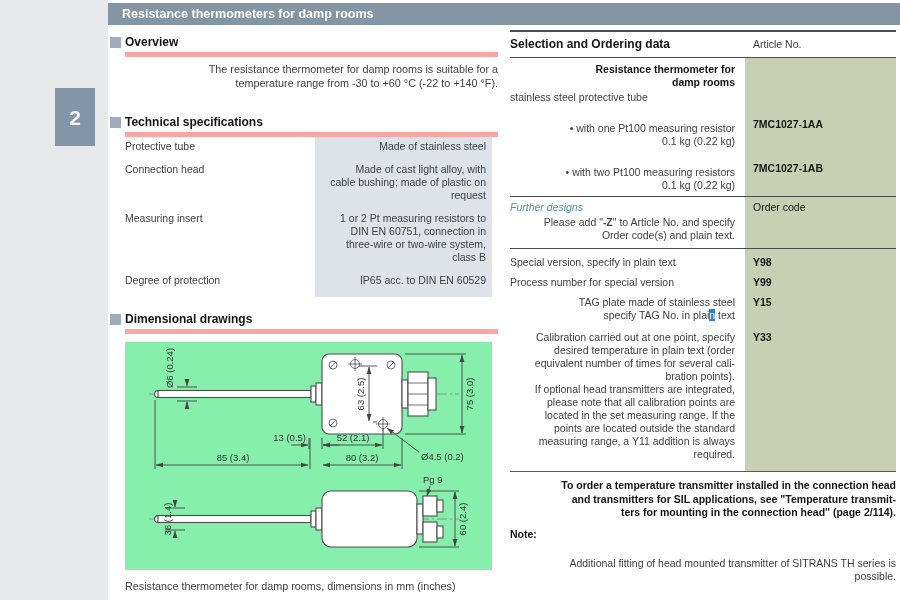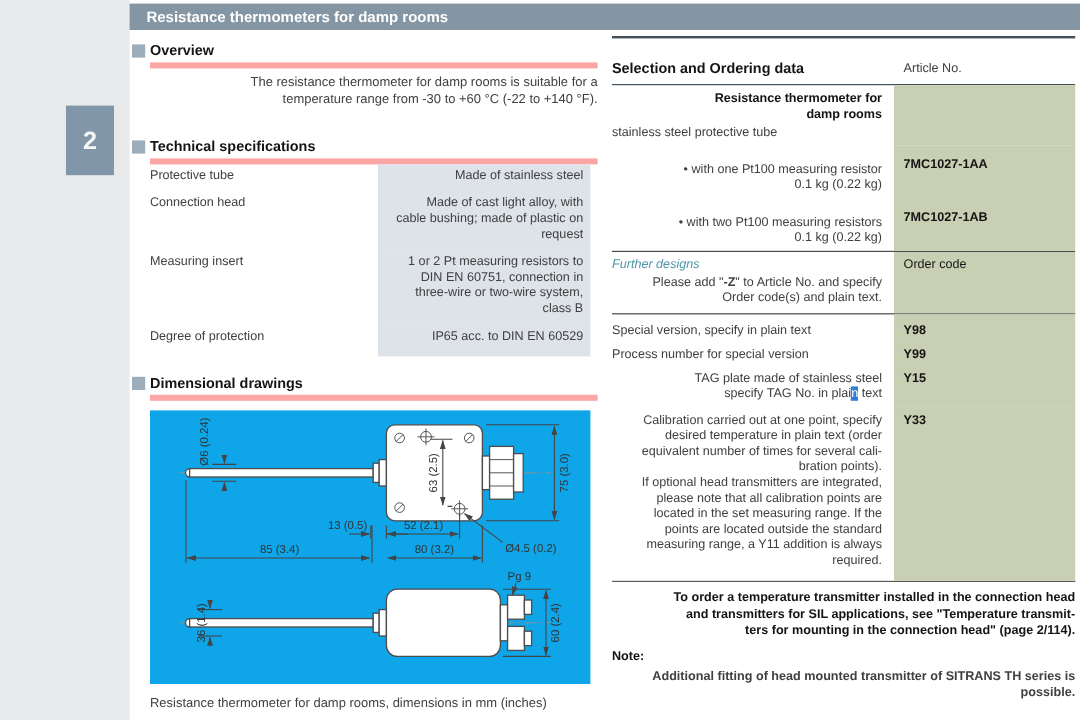--- a/index.html
+++ b/index.html
@@ -19,29 +19,29 @@
   .sec-title{flex:1;margin-left:4px;font-size:12px;font-weight:bold;color:#141414;
              border-bottom:5px solid #fca5a5;padding-bottom:3px;}
   .para{margin:6px 0 0 15px;font-size:10.8px;line-height:13.5px;color:#404040;}
   
   .tech-table{margin:0 0 0 15px;}
   .trow{display:flex;}
   .tlabel{width:190px;padding:3px 4px 7px 0;box-sizing:border-box;color:#404040;}
   .tvalue{width:177px;background:#dde3e8;padding:3px 6px 7px 6px;box-sizing:border-box;color:#404040;}
   .trow:last-child .tvalue{padding-bottom:10px;}
   
-  .dim-panel{margin:8px 0 0 15px;width:367px;height:228px;background:#0ea5e9;}
+  .dim-panel{margin:8px 0 0 15px;width:367px;height:228px;background:#86efac;}
   .caption{margin:10px 0 0 15px;font-size:10.8px;color:#404040;}
   svg .part{fill:#ffffff;stroke:#4d4d4d;stroke-width:1.1;}
   svg .thin{stroke:#4d4d4d;stroke-width:0.8;fill:none;}
   svg .dim{stroke:#444;stroke-width:0.9;fill:none;}
   svg .cl{stroke:#8a8f94;stroke-width:0.9;stroke-dasharray:10 3 2 3;fill:none;}
   svg text{font-family:"Liberation Sans",sans-serif;font-size:9.5px;fill:#333;}
   
-  .sel-head{display:flex;border-top:2px solid #41505a;border-bottom:1px solid #41505a;padding:19px 0 6px;}
+  .sel-head{display:flex;border-top:2px solid #41505a;border-bottom:1px solid #41505a;padding:6px 0 6px;}
   .sel-title{width:243px;font-size:12px;font-weight:bold;color:#141414;box-sizing:border-box;}
   .sel-artcol{color:#404040;}
   .sel-body{border-bottom:1px solid #5a5a5a;}
   .rrow{display:flex;}
   .rleft{width:235px;box-sizing:border-box;padding-right:10px;color:#404040;}
   .rright{width:151px;background:#c8cfb2;box-sizing:border-box;padding-left:8px;color:#141414;}
   .rule-top{border-top:1px solid #4a4a4a;}
   .pname{font-weight:bold;color:#141414;padding-top:5px;}
   .psub{padding:2px 0 4px;}
   .vtext{padding:3px 0 4px 8px;text-indent:-8px;margin-top:11px;}
@@ -51,21 +51,21 @@
   .ocode{padding-top:4px;}
   .ycode{font-weight:bold;}
   .yrow1 > div{padding-top:7px;padding-bottom:3px;}
   .yrow2 > div{padding-top:4px;padding-bottom:3px;}
   .yrow3 > div{padding-top:4px;padding-bottom:4px;}
   .yrow4 > div{padding-top:5px;padding-bottom:10px;}
   .hl{background:#2f7ed8;color:#fff;}
   .sel-footer{margin-top:7px;}
   .bold-note{font-weight:bold;color:#141414;line-height:13.5px;}
   .note-label{font-weight:bold;color:#141414;margin-top:8px;}
-  .note-text{margin-top:4px;color:#404040;line-height:13.5px;font-weight:bold;}
+  .note-text{margin-top:16px;color:#404040;line-height:13.5px;}
 </style>
 </head>
 <body>
 
 <div class="left-margin"></div>
 
 <div class="top-bar">
   <span>Resistance thermometers for damp rooms</span>
 </div>
 

